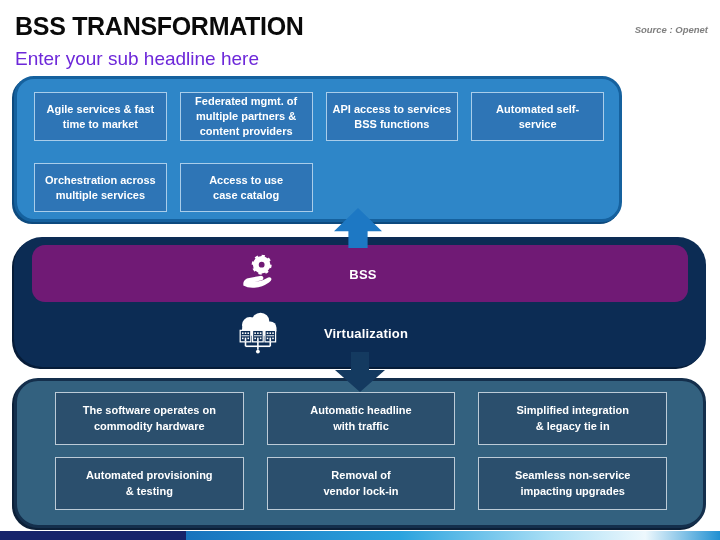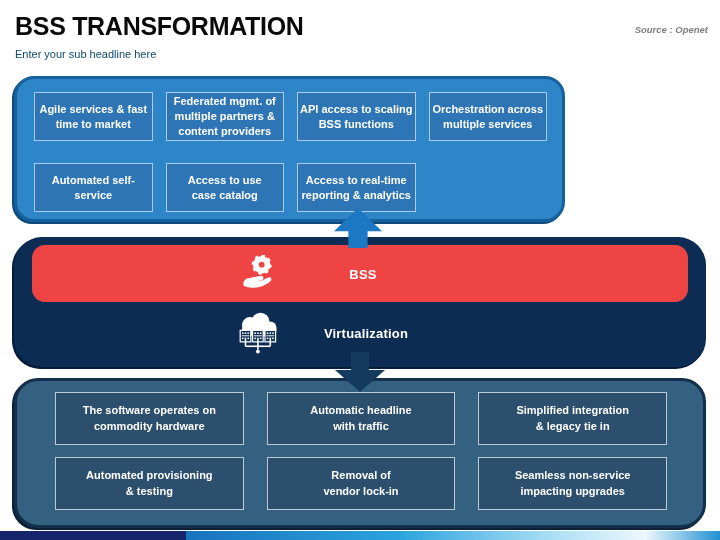--- a/index.html
+++ b/index.html
@@ -15,26 +15,26 @@
     position:absolute; left:15px; top:12px;
     font-size:25px; font-weight:700; color:#0a0a0a;
     letter-spacing:-0.3px;
   }
   .source-note {
     position:absolute; right:12px; top:7px;
     font-size:9.5px; font-weight:700; font-style:italic; color:#7f7f7f;margin-top:17px;
   }
   .sub-headline {
     position:absolute; left:15px; top:48px;
-    font-size:11px; color:#0c4a6e;
+    font-size:19px; color:#6d28d9;
   }
 
   
   .top-panel {
-    position:absolute; left:14px; top:76px; width:551px; height:146px;
+    position:absolute; left:14px; top:76px; width:608px; height:146px;
     background:#2E86C8;
     border:3px solid #15619E;
     border-radius:20px;
     box-shadow:-2px 2px 0 #0d4a7e;
     display:grid;
     grid-template-columns:repeat(4,1fr);
     grid-template-rows:1fr 1fr;
     gap:22px 13px;
     padding:13px 15px 7px 17px;
   }
@@ -49,21 +49,21 @@
 
   
   .mid-band {
     position:absolute; left:14px; top:237px; width:692px; height:130px;
     background:#0C2C54;
     border-radius:28px;
     box-shadow:-2px 2px 0 #061c38;
   }
   .bss-band {
     position:absolute; left:18px; top:8px; right:18px; height:57px;
-    background:#ef4444;
+    background:#701a75;
     border-radius:13px;
   }
   .bss-icon-wrap   { position:absolute; left:208px; top:8px;  width:40px; height:40px; }
   .virt-icon-wrap  { position:absolute; left:220px; top:73px; width:46px; height:46px; }
   .band-label {
     position:absolute; transform:translate(-50%,-50%);
     color:#ffffff; font-weight:700; font-size:13px; letter-spacing:0.2px;
   }
   .bss-label  { left:331px; top:50%; }
   .virt-label { left:352px; top:96px; }
@@ -122,30 +122,28 @@
 <div class="page-title">BSS TRANSFORMATION</div>
 <div class="source-note">Source : Openet</div>
 <div class="sub-headline">Enter your sub headline here</div>
 
 <div class="top-panel">
   <div class="top-box">Agile services &amp; fast
 time to market</div>
   <div class="top-box">Federated mgmt. of
 multiple partners &amp;
 content providers</div>
-  <div class="top-box">API access to scaling
+  <div class="top-box">API access to services
 BSS functions</div>
+  <div class="top-box">Automated self-
+service</div>
   <div class="top-box">Orchestration across
 multiple services</div>
-  <div class="top-box">Automated self-
-service</div>
   <div class="top-box">Access to use
 case catalog</div>
-  <div class="top-box">Access to real-time
-reporting &amp; analytics</div>
 </div>
 
 <div class="arrow-up"></div>
 
 <div class="mid-band">
   <div class="bss-band">
     <span class="bss-icon-wrap">
       <svg width="40" height="40" viewBox="0 0 48 48">
         <circle cx="26" cy="14" r="10" fill="none" stroke="#ffffff" stroke-width="4" stroke-dasharray="3.6 4.2"></circle>
         <circle cx="26" cy="14" r="7" fill="none" stroke="#ffffff" stroke-width="7"></circle>

